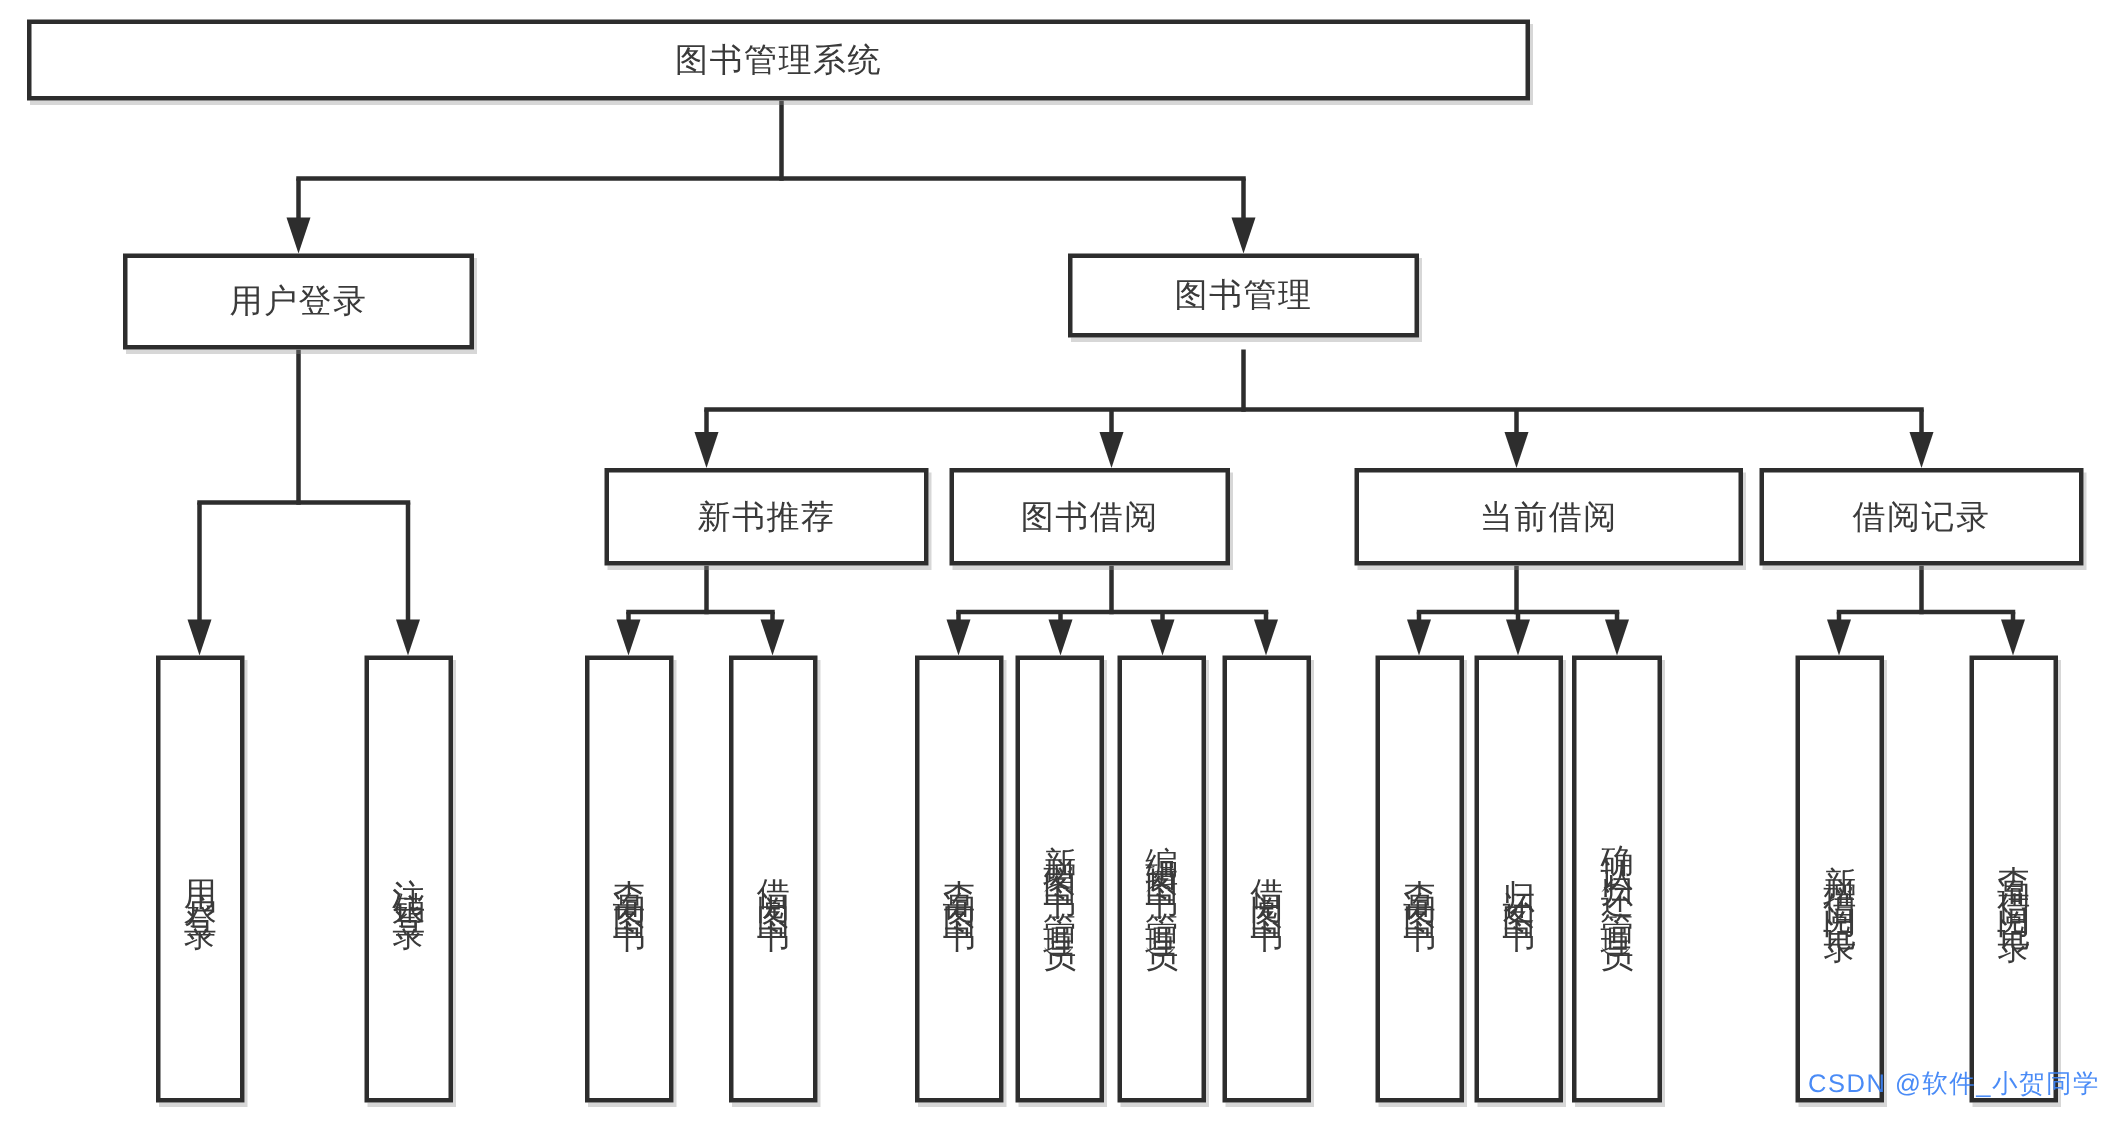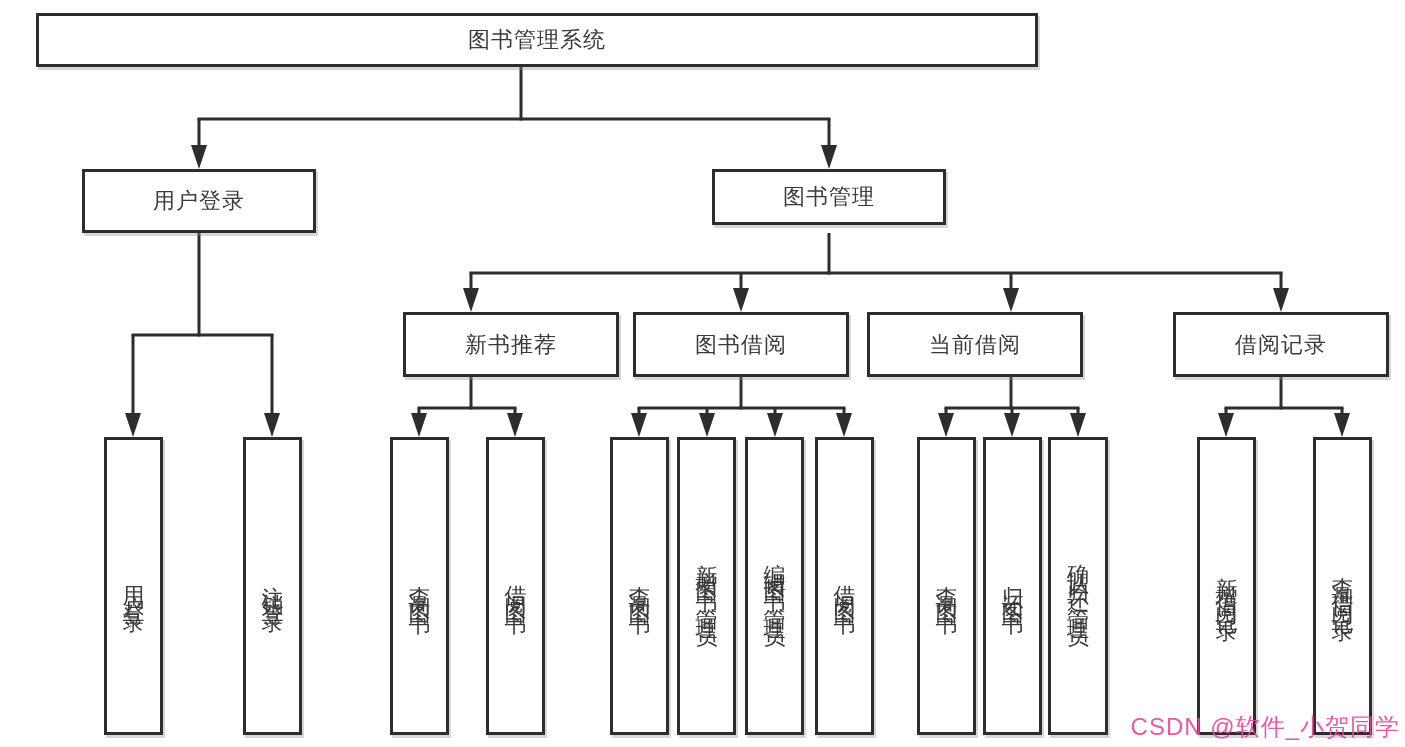--- a/index.html
+++ b/index.html
@@ -20,21 +20,21 @@
     width:59px; height:298px; top:437px;
     display:flex; align-items:center; justify-content:center;
   }
   .vtext {
     writing-mode:vertical-rl; text-orientation:mixed;
     font-size:22px; letter-spacing:9px; color:#3a3a3a; line-height:1;
     white-space:nowrap;
   }
   .watermark {
     position:absolute; right:5px; top:711px; z-index:5;
-    font-size:24px; color:#ec4899; letter-spacing:1px; opacity:0.92;
+    font-size:17px; color:#3b82f6; letter-spacing:1px; opacity:0.92;
     white-space:nowrap;
   }
   svg line { stroke:#2d2d2d; stroke-width:3; }
   svg polygon { fill:#2d2d2d; }
 </style>
 </head>
 <body>
 
 <div id="canvas">
 
@@ -93,28 +93,28 @@
     <polygon points="1070,413 1086,413 1078,437"></polygon>
 
     <line x1="1281" y1="377" x2="1281" y2="409.5"></line>
     <line x1="1224.5" y1="408" x2="1343.5" y2="408"></line>
     <line x1="1226" y1="408" x2="1226" y2="427"></line>
     <polygon points="1218,413 1234,413 1226,437"></polygon>
     <line x1="1342" y1="408" x2="1342" y2="427"></line>
     <polygon points="1334,413 1350,413 1342,437"></polygon>
   </svg>
 
-  <div class="hbox" style="left:36px; top:13px; width:1002px; height:54px;">图书管理系统</div>
+  <div class="hbox" style="left:18px; top:13px; width:1002px; height:54px;">图书管理系统</div>
 
   <div class="hbox" style="left:82px; top:169px; width:234px; height:64px;">用户登录</div>
   <div class="hbox" style="left:712px; top:169px; width:234px; height:56px;">图书管理</div>
 
   <div class="hbox" style="left:363px; top:312px; width:216px; height:65px;margin-left:40px;">新书推荐</div>
-  <div class="hbox" style="left:633px; top:312px; width:216px; height:65px;">图书借阅</div>
-  <div class="hbox" style="left:867px; top:312px; width:216px; height:65px;">当前借阅</div>
+  <div class="hbox" style="left:633px; top:312px; width:187px; height:65px;">图书借阅</div>
+  <div class="hbox" style="left:903px; top:312px; width:259px; height:65px;">当前借阅</div>
   <div class="hbox" style="left:1173px; top:312px; width:216px; height:65px;">借阅记录</div>
 
   <div class="leaf" style="left:104px;">
     <span class="vtext">用户登录</span>
   </div>
   <div class="leaf" style="left:243px;">
     <span class="vtext">注销登录</span>
   </div>
 
   <div class="leaf" style="left:390px;">

